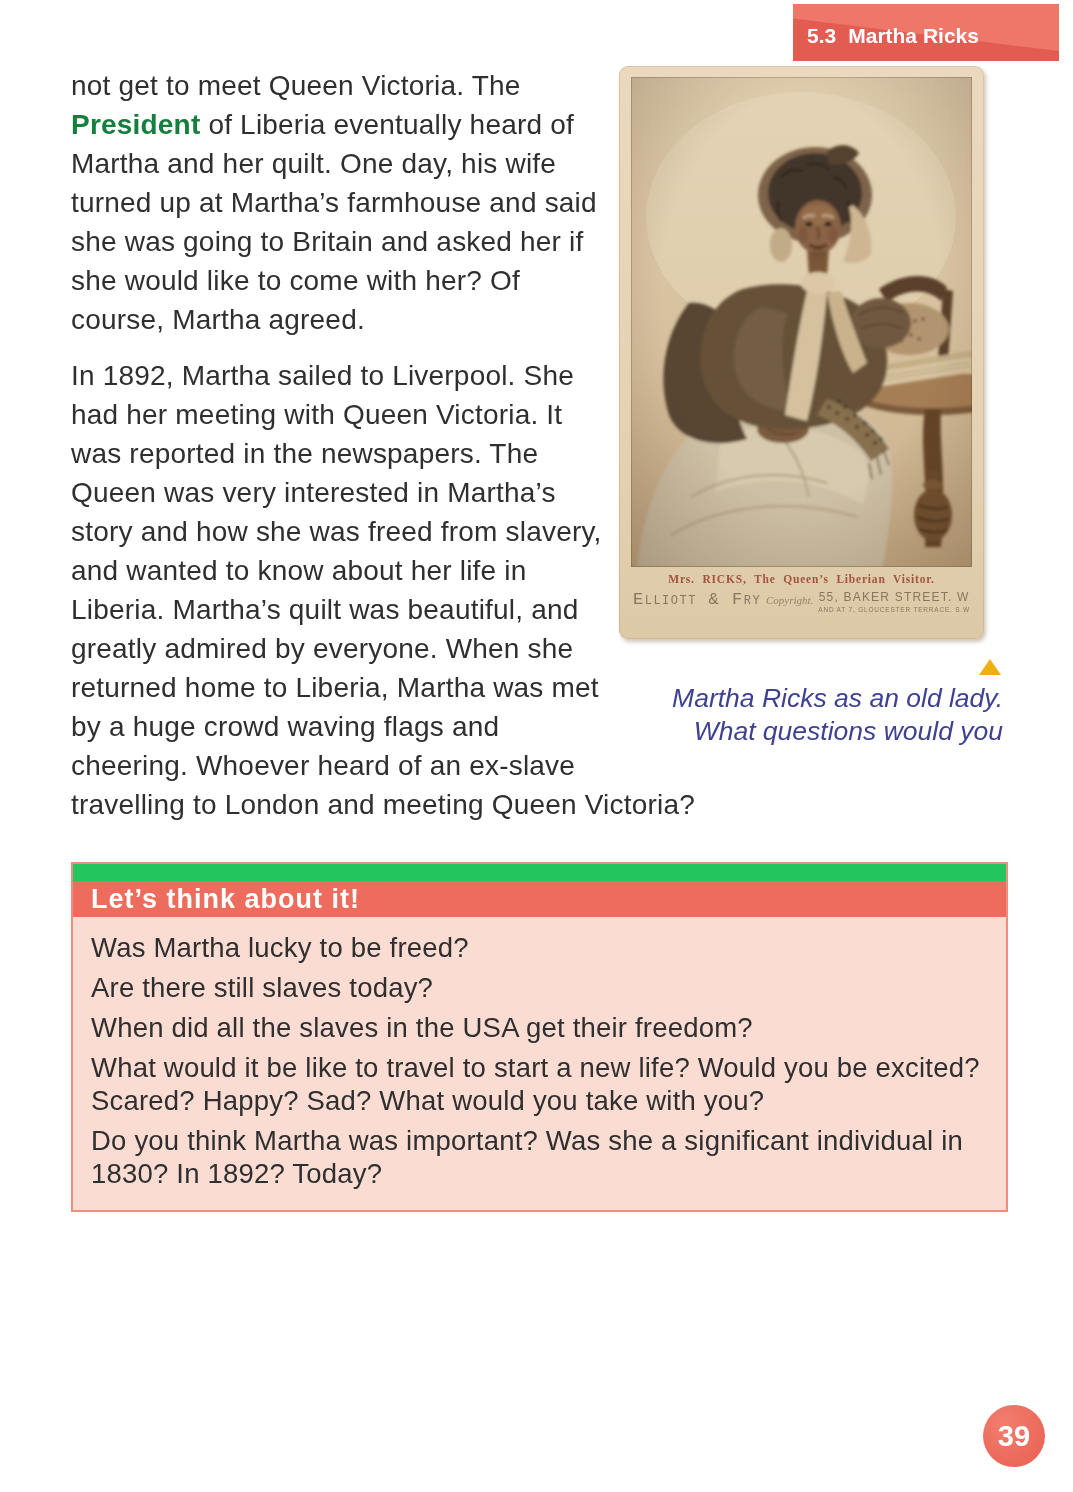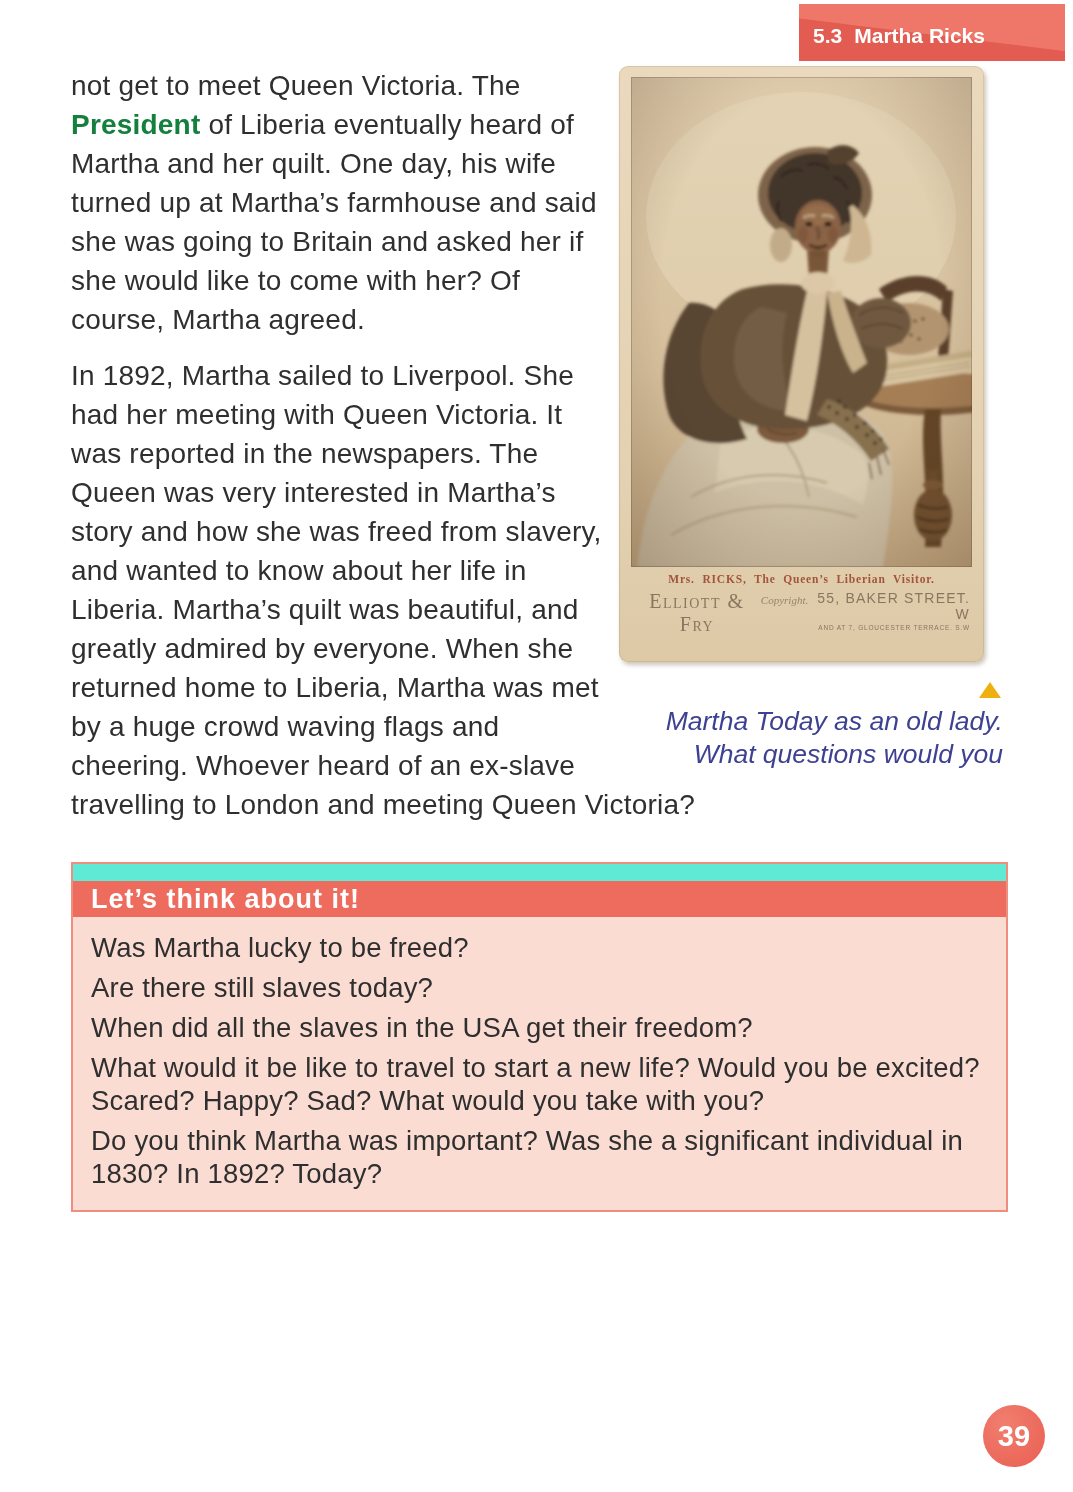--- a/index.html
+++ b/index.html
@@ -11,21 +11,21 @@
     width: 1073px;
     height: 1492px;
     background: #ffffff;
     overflow: hidden;
   }
 
   
   .header-tab {
     position: absolute;
     top: 4px;
-    right: 8px;
+    right: 14px;
     width: 266px;
     height: 57px;
     background: linear-gradient(187deg, #ee7769 52%, #e35c51 53%);
     display: flex;
     align-items: center;
     padding: 6px 10px 0 14px;
     color: #ffffff;
     font-weight: bold;
     font-size: 21px;
   }
@@ -76,40 +76,40 @@
     text-align: center;
     white-space: nowrap;
   }
   .imprint-row {
     display: flex;
     align-items: flex-start;
     justify-content: space-between;
     margin-top: 5px;
   }
   .studio {
-    font-family: Liberation Serif, serif;
+    font-family: Liberation Mono, monospace;
     font-variant: small-caps;
-    font-size: 20px;
+    font-size: 17px;
     letter-spacing: 1.5px;
     color: #8a7660;
-    text-align: center;
   }
   .copyright {
     font-family: "Liberation Serif", "DejaVu Serif", serif;
     font-style: italic;
     font-size: 11px;
     color: #97846c;
     margin-top: 4px;
   }
   .address { text-align: right; color: #8a7660; }
   .address .addr1 {
     display: block;
-    font-size: 14px;
+    font-size: 12px;
     letter-spacing: 1.2px;
     text-transform: uppercase;
+    text-align: center;
   }
   .address .addr2 {
     display: block;
     font-size: 6.5px;
     letter-spacing: 0.8px;
     text-transform: uppercase;
     margin-top: 2px;
   }
 
   
@@ -132,21 +132,21 @@
   }
 
   
   .think-box {
     clear: both;
     margin-top: 38px;
     width: 937px;
     background: #fbdcd3;
     border: 2px solid #ef8d7e;
   }
-  .think-head-outer { background: #5eead4; padding-top: 17px; }
+  .think-head-outer { background: #22c55e; padding-top: 17px; }
   .think-head {
     background: #ee6c5d;
     height: 36px;
     display: flex;
     align-items: center;
     padding-left: 18px;
   }
   .think-title {
     color: #ffffff;
     font-weight: bold;
@@ -315,21 +315,21 @@
               <span class="addr1">55, Baker Street. W</span>
               <span class="addr2">and at 7, Gloucester Terrace. S.W</span>
             </span>
           </div>
         </div>
       </div>
 
       <div class="caption-block">
         <div class="caption-marker"></div>
         <div class="caption-text">
-          <div>Martha Today as an old lady.</div>
+          <div>Martha Ricks as an old lady.</div>
           <div>What questions would you</div>
         </div>
       </div>
     </figure>
 
     <p class="body-para"><span>not get to meet Queen Victoria. The </span><b>President</b><span> of Liberia eventually heard of Martha and her quilt. One day, his wife turned up at Martha’s farmhouse and said she was going to Britain and asked her if she would like to come with her? Of course, Martha agreed.</span></p>
 
     <p class="body-para">In 1892, Martha sailed to Liverpool. She had her meeting with Queen Victoria. It was reported in the newspapers. The Queen was very interested in Martha’s story and how she was freed from slavery, and wanted to know about her life in Liberia. Martha’s quilt was beautiful, and greatly admired by everyone. When she returned home to Liberia, Martha was met by a huge crowd waving flags and cheering. Whoever heard of an ex-slave travelling to London and meeting Queen Victoria?</p>
 
     <section class="think-box">

